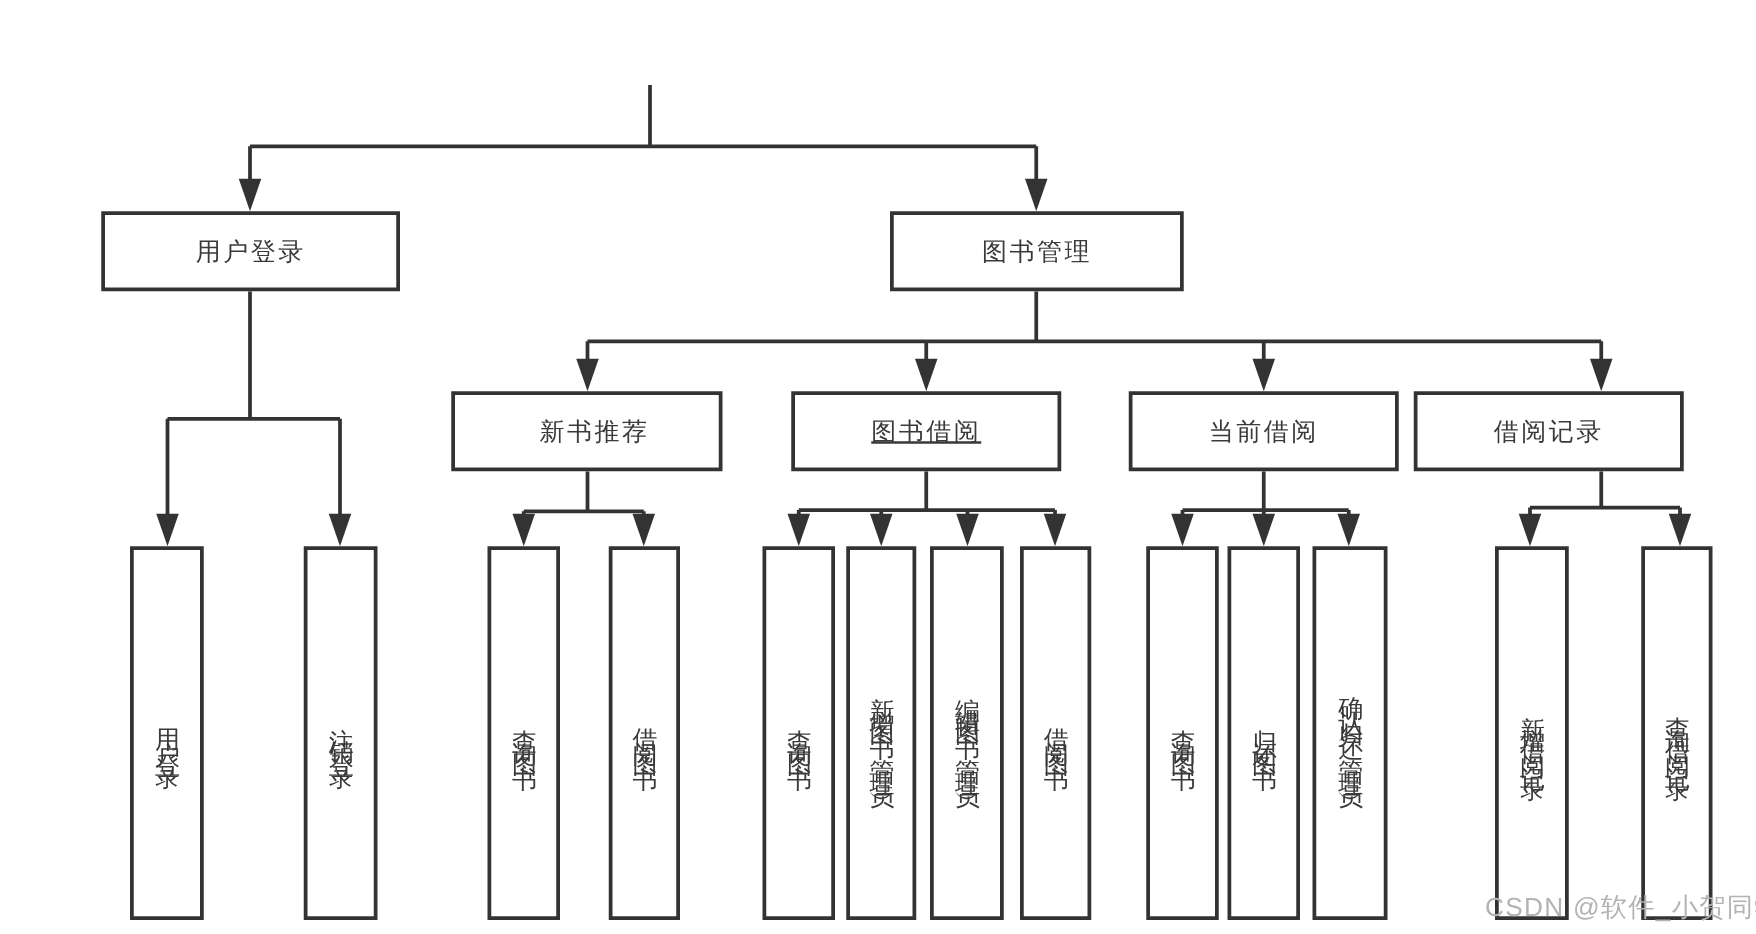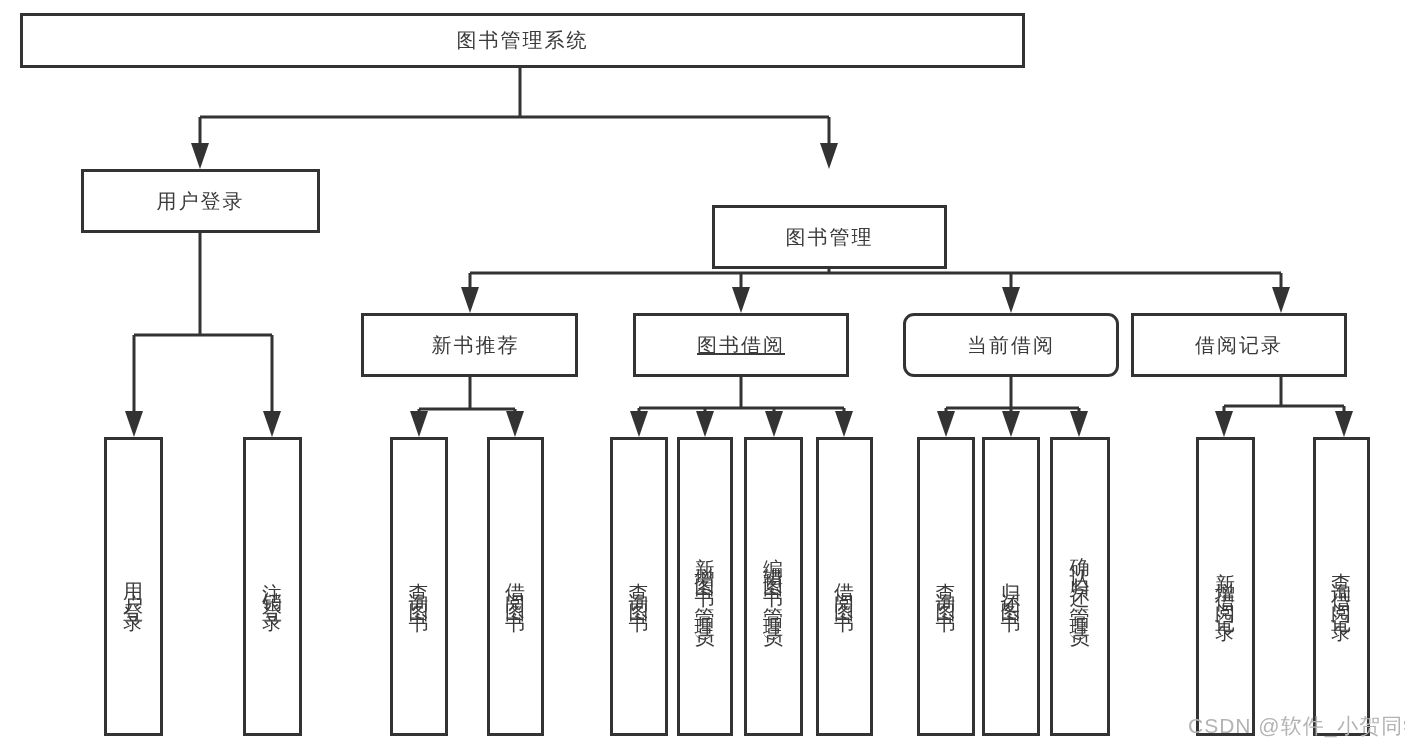--- a/index.html
+++ b/index.html
@@ -40,25 +40,25 @@
     writing-mode: vertical-rl;
     text-orientation: mixed;
     letter-spacing: 10px;
     line-height: 1;
     white-space: normal;
   }
   
   .root   { left: 20px;   top: 13px;  width: 1005px; height: 55px; }
   
   .l2a    { left: 81px;   top: 169px; width: 239px;  height: 64px; }
-  .l2b    { left: 712px;  top: 169px; width: 235px;  height: 64px; margin-top: 36px; }
+  .l2b    { left: 712px;  top: 169px; width: 235px;  height: 64px; }
   
   .l3a    { left: 361px;  top: 313px; width: 217px;  height: 64px; padding-left: 12px; }
   .l3b    { left: 633px;  top: 313px; width: 216px;  height: 64px; text-decoration: underline; }
-  .l3c    { left: 903px;  top: 313px; width: 216px;  height: 64px; border-radius: 11px; }
+  .l3c    { left: 903px;  top: 313px; width: 216px;  height: 64px; }
   .l3d    { left: 1131px; top: 313px; width: 216px;  height: 64px; }
   
   .leaf   { top: 437px;   height: 299px; }
   .ul1 { left: 104px;  width: 59px; }
   .ul2 { left: 243px;  width: 59px; }
   .nb1 { left: 390px;  width: 58px; }
   .nb2 { left: 487px;  width: 57px; }
   .bw1 { left: 610px;  width: 58px; }
   .bw2 { left: 677px;  width: 56px; }
   .bw3 { left: 744px;  width: 59px; }
@@ -120,23 +120,20 @@
       <polygon points="765,411 783,411 774,437"></polygon>
       <polygon points="835,411 853,411 844,437"></polygon>
       <polygon points="937,411 955,411 946,437"></polygon>
       <polygon points="1002,411 1020,411 1011,437"></polygon>
       <polygon points="1070,411 1088,411 1079,437"></polygon>
       <polygon points="1215,411 1233,411 1224,437"></polygon>
       <polygon points="1335,411 1353,411 1344,437"></polygon>
     </g>
   </svg>
 
-  <div class="node h root">
-    <span class="label">图书管理系统</span>
-  </div>
 
   <div class="node h l2a">
     <span class="label">用户登录</span>
   </div>
   <div class="node h l2b">
     <span class="label">图书管理</span>
   </div>
 
   <div class="node h l3a">
     <span class="label">新书推荐</span>

